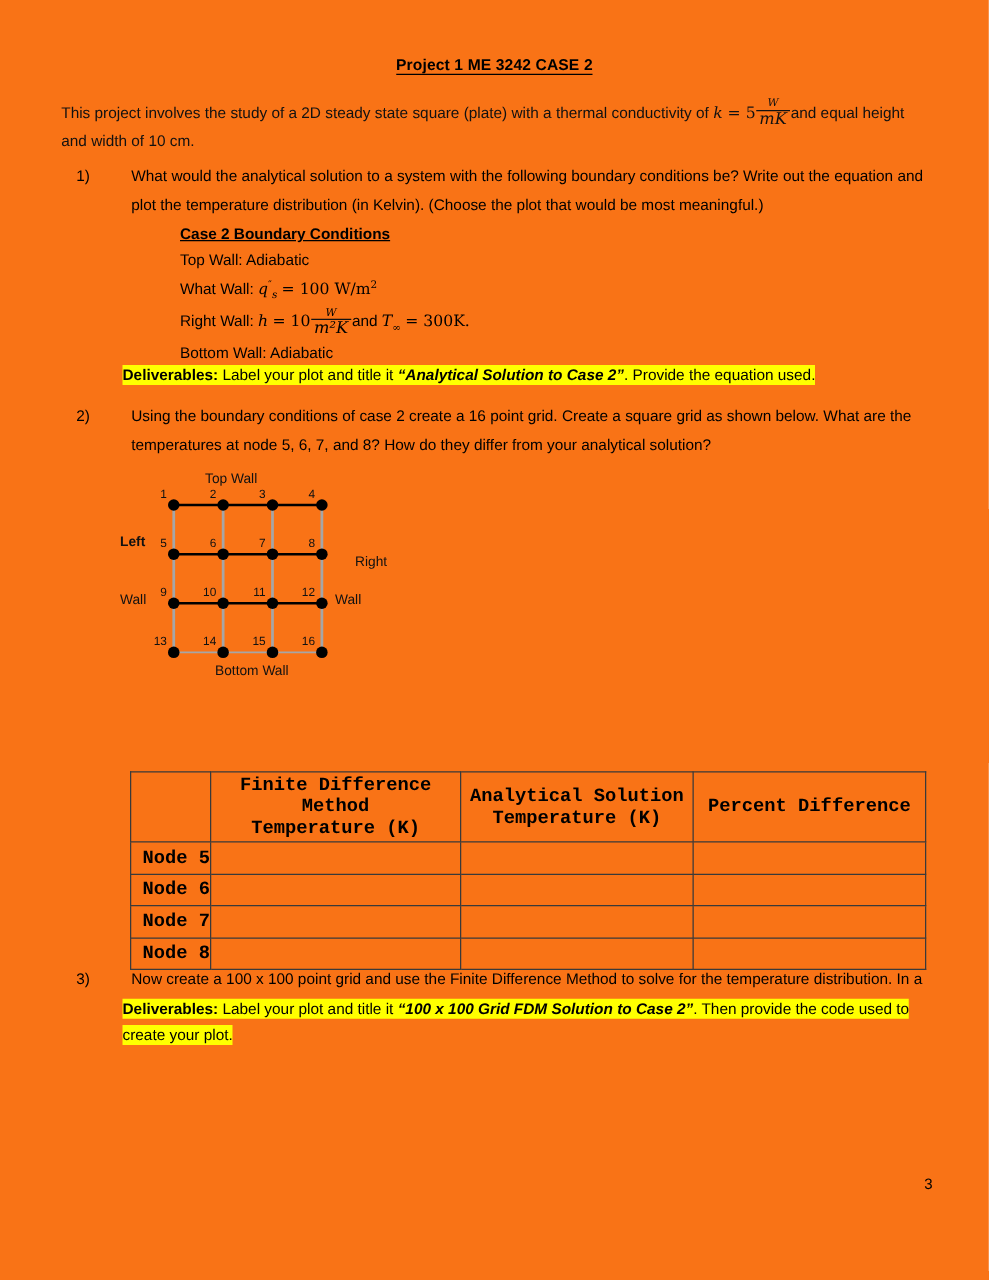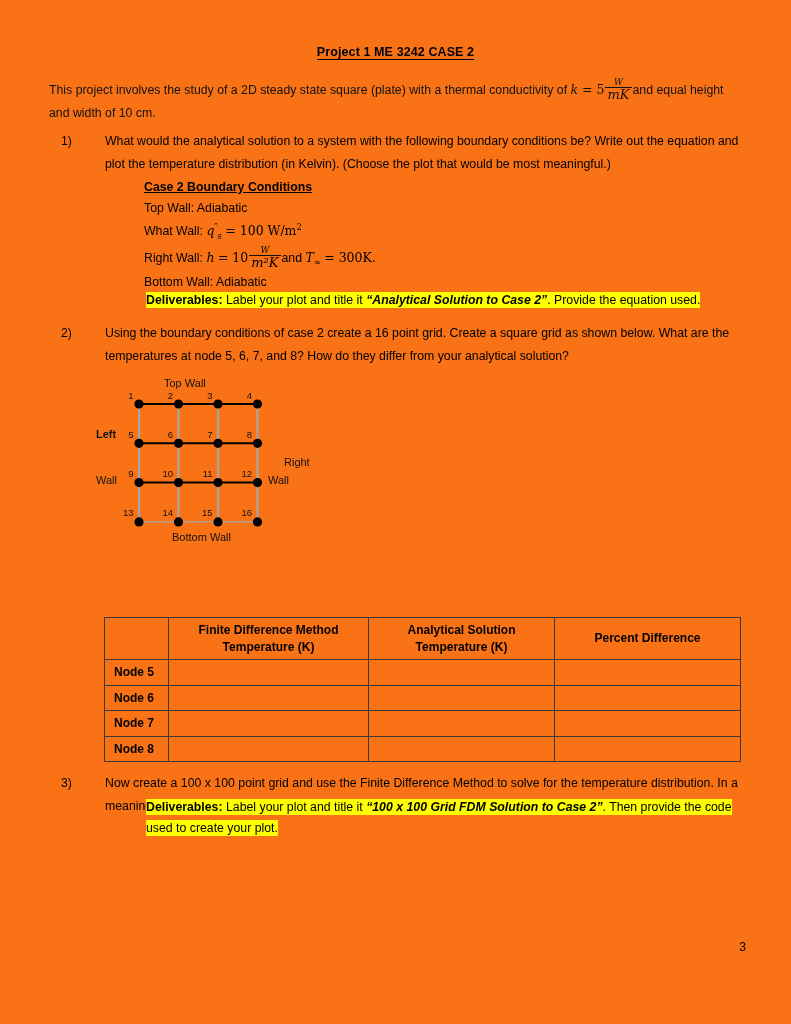--- a/index.html
+++ b/index.html
@@ -131,21 +131,20 @@
   .deliverable {
     position: absolute;
     font-size: 12.3px;
     line-height: 21px;
   }
   .deliverable .hl {
     background: #FFFF00;
     box-decoration-break: clone;
     -webkit-box-decoration-break: clone;
     padding: 1px 0 1px 0;
-    margin-left: 48px;
   }
   .deliverable b { font-weight: bold; }
   .deliverable i { font-style: italic; font-weight: bold; }
   #deliv1 { left: 98px; top: 290px; width: 650px; }
   #deliv2 { left: 98px; top: 570px; width: 645px; }
   #deliv3 { left: 98px; top: 797px; width: 648px; }
 
   
   #grid-figure {
     position: absolute;
@@ -158,32 +157,33 @@
   .fig-label {
     position: absolute;
     font-size: 11px;
     color: #111;
     white-space: nowrap;
   }
   #lbl-top { left: 68px; top: 1px; }
   #lbl-bottom { left: 52px; top: 155px; padding-left: 24px; }
   #lbl-left-1 { left: 0px; top: 52px; font-weight: bold; }
   #lbl-left-2 { left: 0px; top: 98px; }
-  #lbl-right-1 { left: 172px; top: 80px; padding-left: 16px; }
+  #lbl-right-1 { left: 172px; top: 68px; padding-left: 16px; }
   #lbl-right-2 { left: 172px; top: 98px; }
 
   
   #data-table {
     position: absolute;
     left: 104px;
     top: 617px;
     width: 636px;
     border-collapse: collapse;
     table-layout: fixed;
-    font-size: 12px;
+    font-size: 15px;
+    font-family: Liberation Mono, monospace;
   }
   #data-table td, #data-table th {
     border: 1.1px solid #3a3a3a;
     padding: 0;
     vertical-align: middle;
   }
   #data-table th {
     font-weight: bold;
     text-align: center;
     height: 37px;

